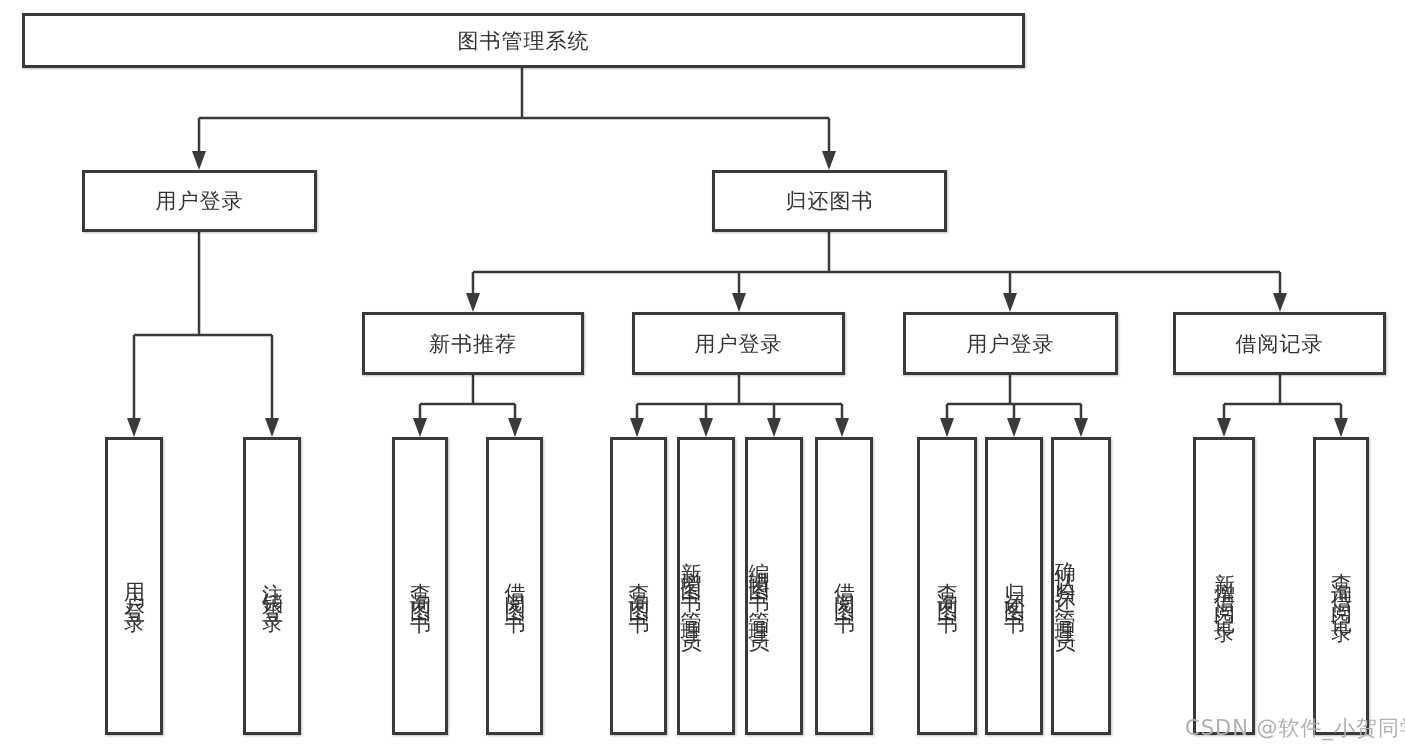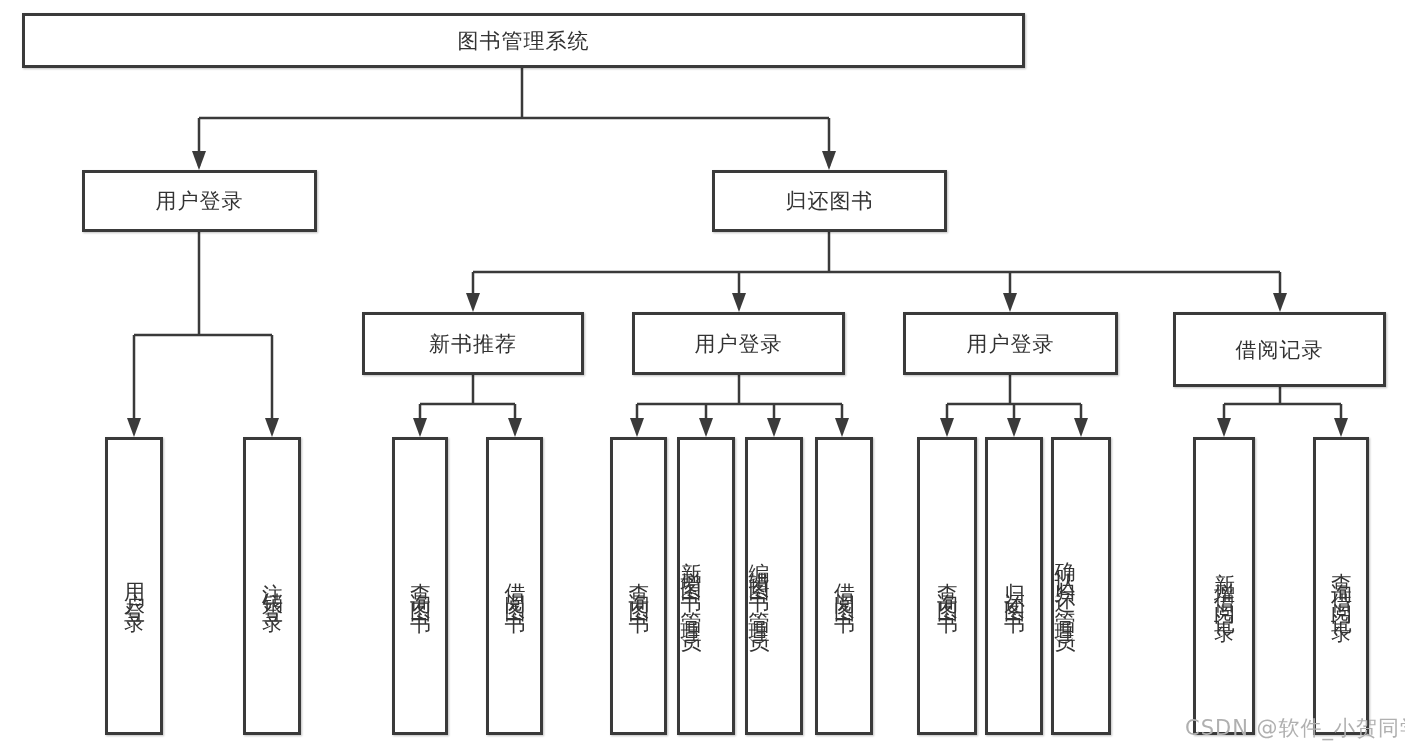--- a/index.html
+++ b/index.html
@@ -108,21 +108,21 @@
 
   <div class="node hbox" style="left:362px; top:312px; width:222px; height:63px;">
     <span>新书推荐</span>
   </div>
   <div class="node hbox" style="left:632px; top:312px; width:213px; height:63px;">
     <span>用户登录</span>
   </div>
   <div class="node hbox" style="left:903px; top:312px; width:215px; height:63px;">
     <span>用户登录</span>
   </div>
-  <div class="node hbox" style="left:1173px; top:312px; width:213px; height:75px;">
+  <div class="node hbox" style="left:1173px; top:312px; width:213px; height:63px;">
     <span>借阅记录</span>
   </div>
 
   <div class="node vbox" style="left:105px; top:437px; width:58px; height:298px;">
     <span>用户登录</span>
   </div>
   <div class="node vbox" style="left:243px; top:437px; width:58px; height:298px;">
     <span>注销登录</span>
   </div>
 

